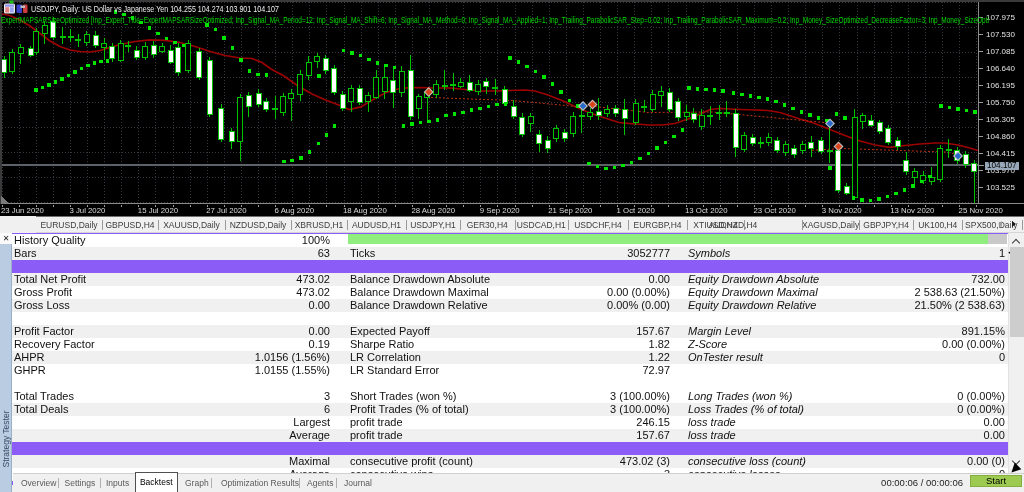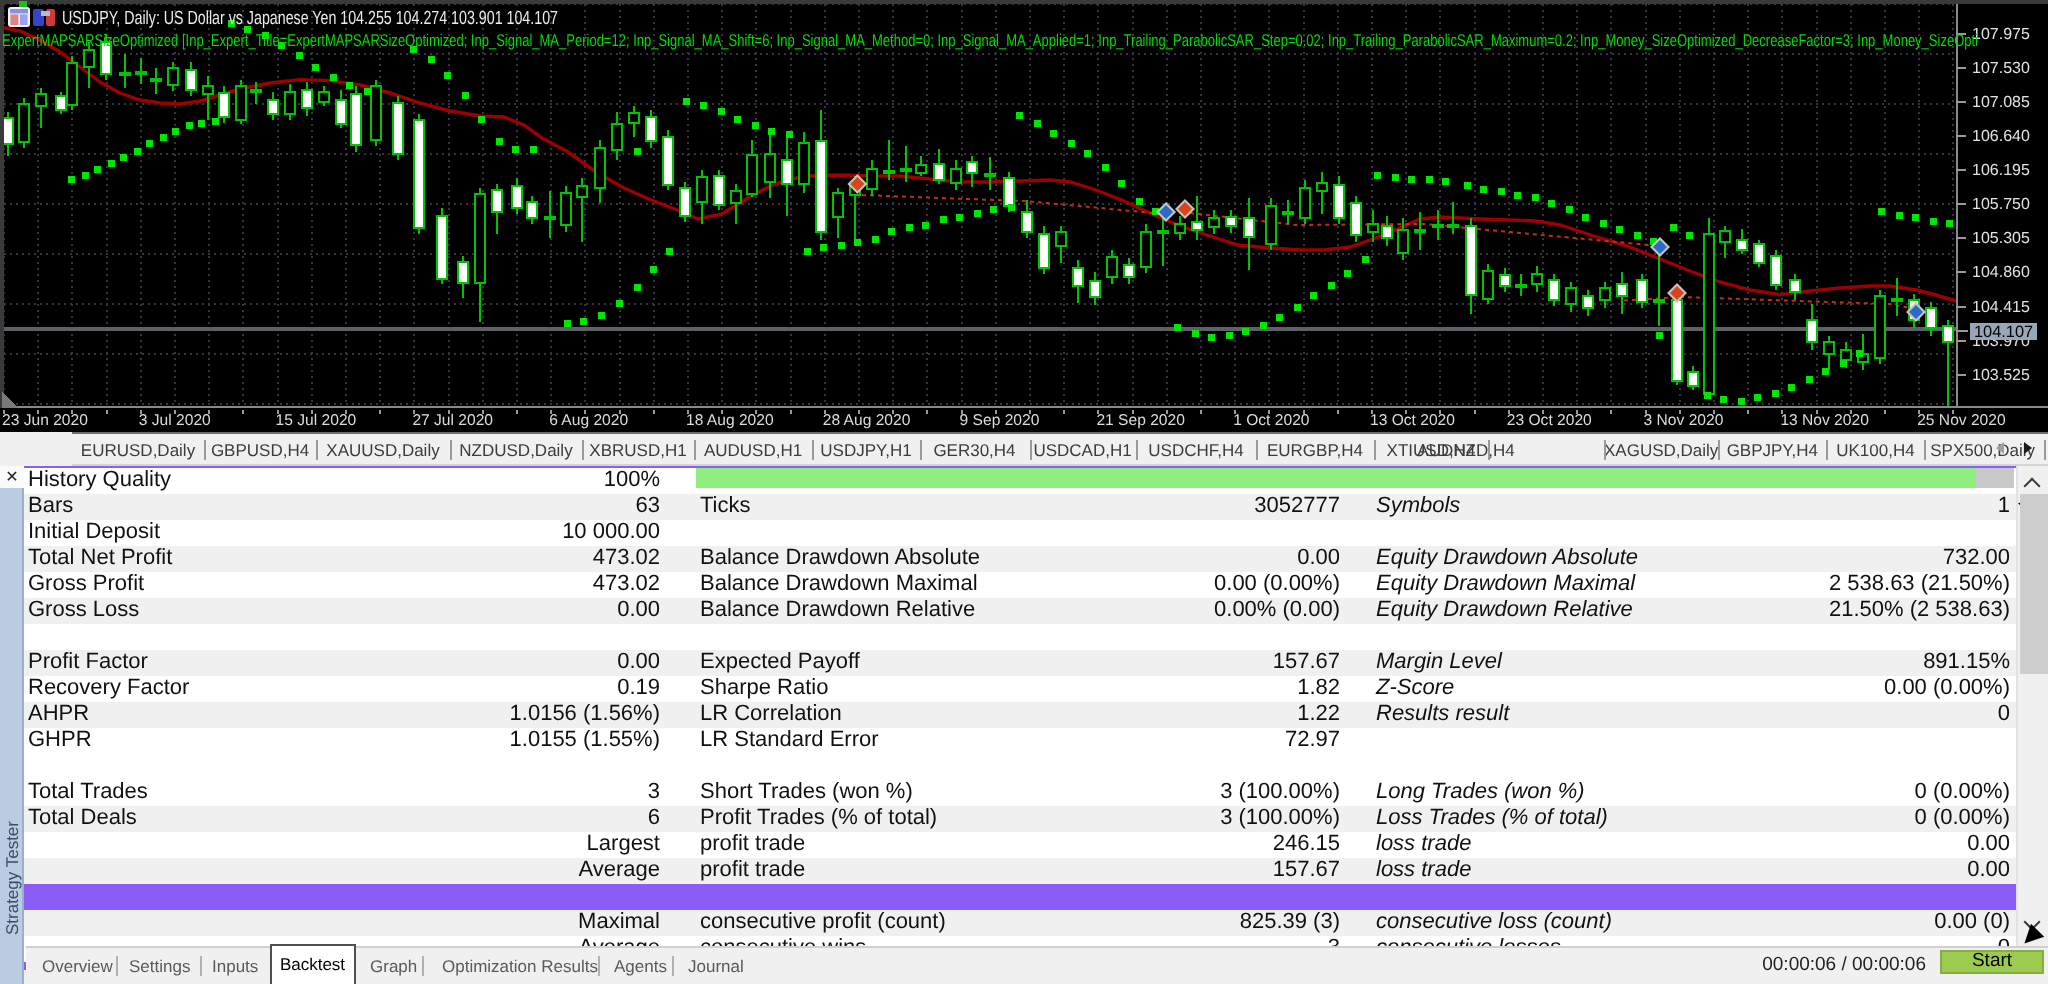--- a/index.html
+++ b/index.html
@@ -393,24 +393,20 @@
         <span class="hqbar2"></span>
       </div>
 <div class="trow rg" style="top:13.5px">
         <span class="c1l">Bars</span>
         <span class="c1v">63</span>
         <span class="c2l">Ticks</span>
         <span class="c2v">3052777</span>
         <span class="c3l">Symbols</span>
         <span class="c3v">1</span>
       </div>
-<div class="trow rw" style="top:26.5px">
-        <span class="c1l">Initial Deposit</span>
-        <span class="c1v">10 000.00</span>
-      </div>
 <div class="trow rg" style="top:39.5px">
         <span class="c1l">Total Net Profit</span>
         <span class="c1v">473.02</span>
         <span class="c2l">Balance Drawdown Absolute</span>
         <span class="c2v">0.00</span>
         <span class="c3l">Equity Drawdown Absolute</span>
         <span class="c3v">732.00</span>
       </div>
 <div class="trow rw" style="top:52.5px">
         <span class="c1l">Gross Profit</span>
@@ -446,21 +442,21 @@
         <span class="c2l">Sharpe Ratio</span>
         <span class="c2v">1.82</span>
         <span class="c3l">Z-Score</span>
         <span class="c3v">0.00 (0.00%)</span>
       </div>
 <div class="trow rg" style="top:117.5px">
         <span class="c1l">AHPR</span>
         <span class="c1v">1.0156 (1.56%)</span>
         <span class="c2l">LR Correlation</span>
         <span class="c2v">1.22</span>
-        <span class="c3l">Results result</span>
+        <span class="c3l">OnTester result</span>
         <span class="c3v">0</span>
       </div>
 <div class="trow rw" style="top:130.5px">
         <span class="c1l">GHPR</span>
         <span class="c1v">1.0155 (1.55%)</span>
         <span class="c2l">LR Standard Error</span>
         <span class="c2v">72.97</span>
       </div>
 <div class="trow rw" style="top:143.5px">
         <span class="c1l"></span>
@@ -495,21 +491,21 @@
         <span class="c1v">Average</span>
         <span class="c2l">profit trade</span>
         <span class="c2v">157.67</span>
         <span class="c3l">loss trade</span>
         <span class="c3v">0.00</span>
       </div>
 <div class="trow rg" style="top:221.5px">
         <span class="c1l"></span>
         <span class="c1v">Maximal</span>
         <span class="c2l">consecutive profit (count)</span>
-        <span class="c2v">825.39 (3)</span>
+        <span class="c2v">473.02 (3)</span>
         <span class="c3l">consecutive loss (count)</span>
         <span class="c3v">0.00 (0)</span>
       </div>
 <div class="trow rw" style="top:234.5px">
         <span class="c1l"></span>
         <span class="c1v">Average</span>
         <span class="c2l">consecutive wins</span>
         <span class="c2v">3</span>
         <span class="c3l">consecutive losses</span>
         <span class="c3v">0</span>

